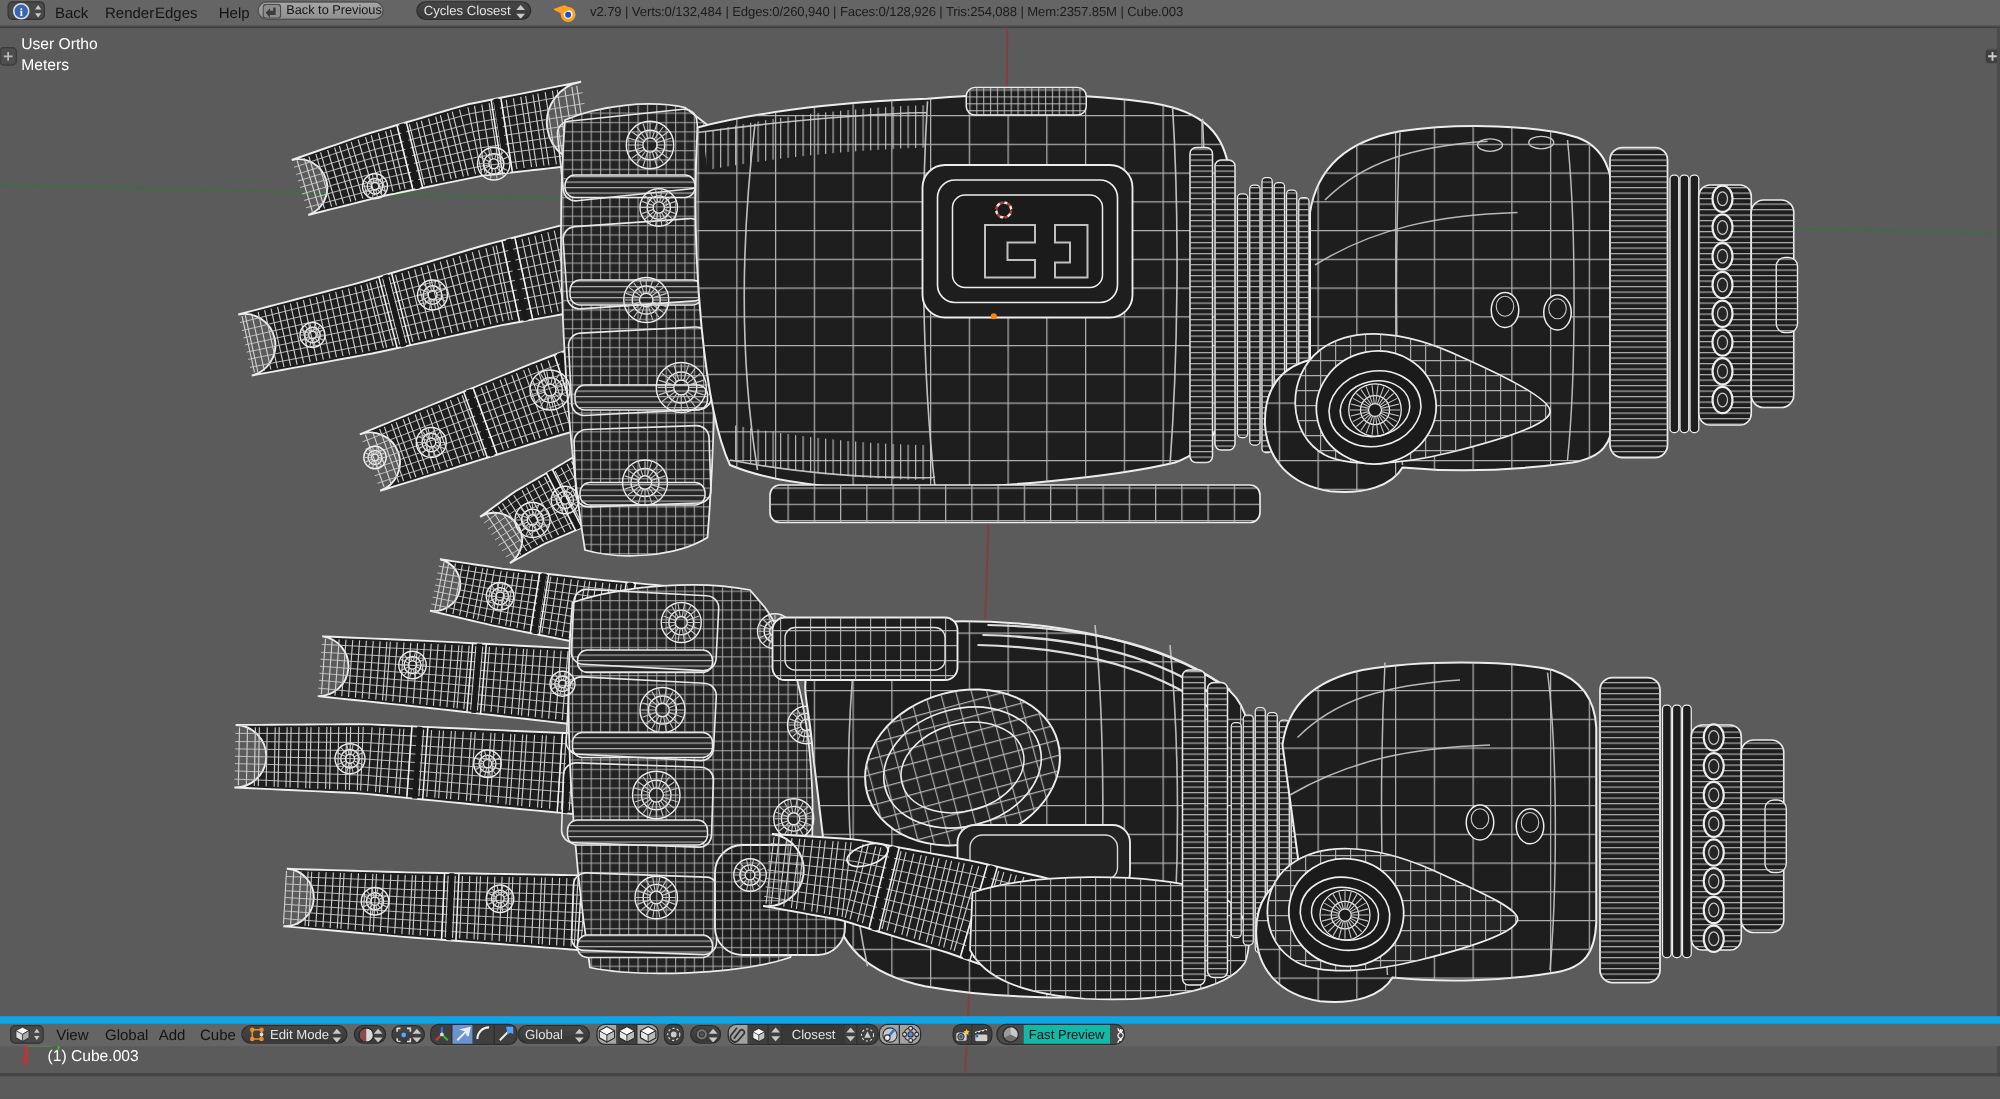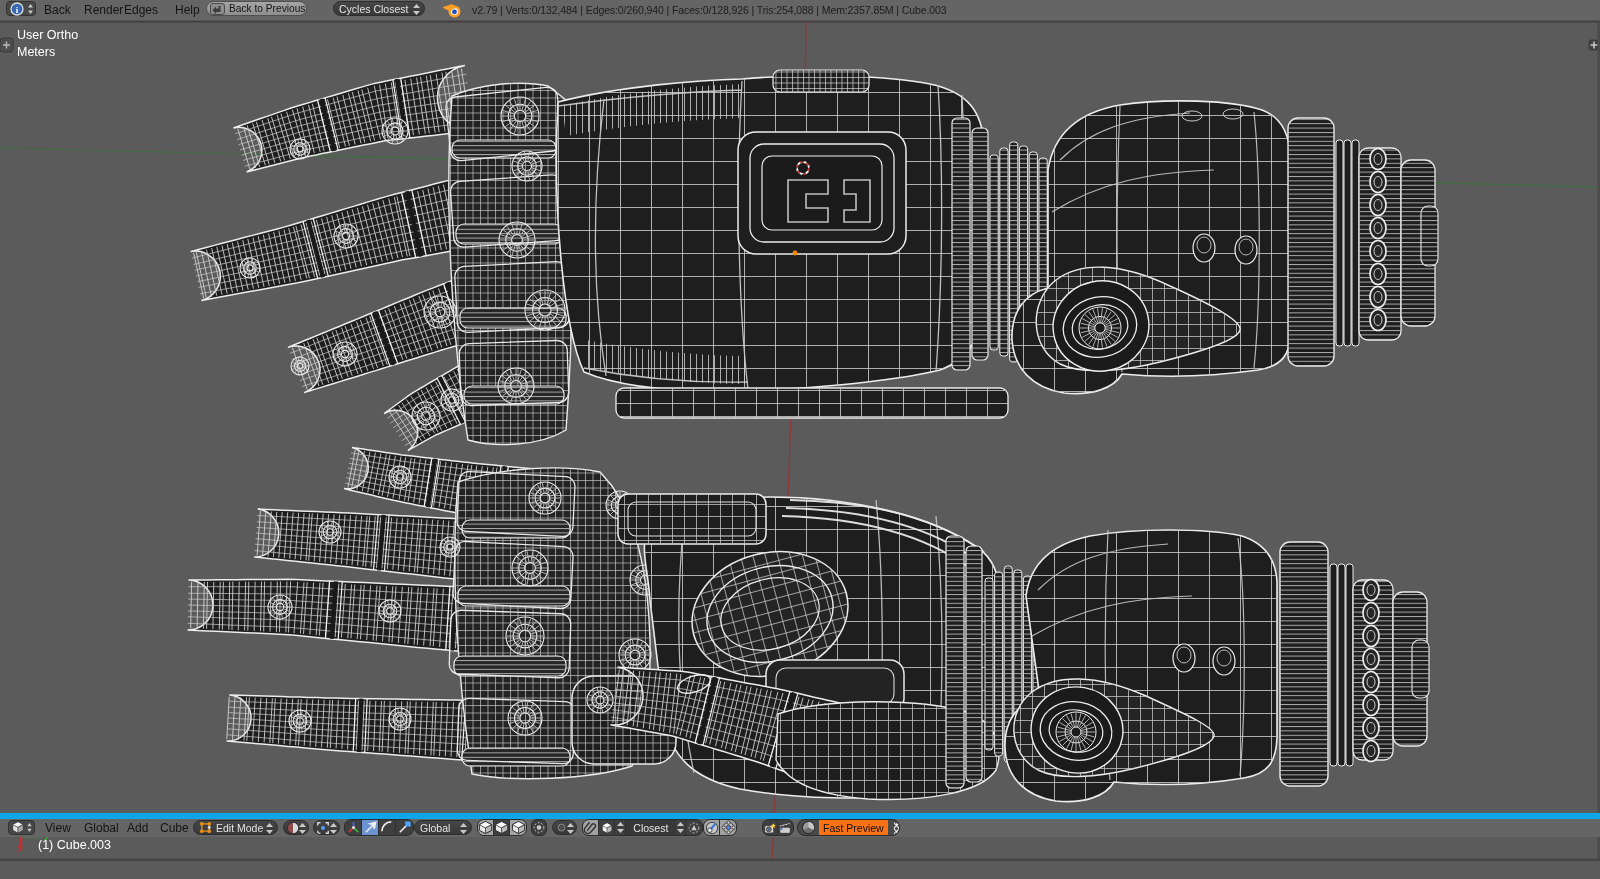--- a/index.html
+++ b/index.html
@@ -17,21 +17,21 @@
 .udabs{position:absolute;right:3px;top:1px;}
 .stats{color:#1c1c1c;font-size:10.5px;top:4px;white-space:nowrap;letter-spacing:-0.1px;}
 .btngroup{display:flex;border-radius:7px;overflow:hidden;border:1px solid #2c2c2c;height:17px;top:0px;background:#3f3f3f;align-items:center;}
 .camgroup{display:flex;border-radius:7px;overflow:hidden;border:1px solid #2c2c2c;height:17px;top:0px;background:#3f3f3f;}
 .tbtn{height:17px;background:#3f3f3f;display:flex;align-items:center;justify-content:center;border-right:1px solid #2f2f2f;position:relative;}
 .btngroup .tbtn:last-child,.camgroup .tbtn:last-child{border-right:none;}
 .tbtn.sel{background:#6b93cf;}
 .tbtn.sel2{background:#a6a6a6;}
 .tbtn.single{border:1px solid #2c2c2c;border-radius:6px;top:0px;}
 .fastprev{display:flex;align-items:center;background:#4a4a4a;border:1px solid #2c2c2c;border-radius:8px;height:17px;overflow:hidden;top:0px;}
-.fptext{background:#f97316;color:#111;font-size:10.5px;height:17px;display:flex;align-items:center;padding:16px 4px;white-space:nowrap;flex:none;}
+.fptext{background:#14b8a6;color:#111;font-size:10.5px;height:17px;display:flex;align-items:center;padding:16px 4px;white-space:nowrap;flex:none;}
 .fpdna{display:flex;align-items:center;padding:0 4px;background:#4a4a4a;}
 </style></head>
 <body>
 <svg id="vp" width="1600" height="879" viewBox="0 0 1600 879">
 <defs>
 <pattern id="pg20" width="31" height="23" patternUnits="userSpaceOnUse">
   <path d="M 0 0.5 H 31 M 0.5 0 V 23" stroke="#c8c8c8" stroke-width="1" stroke-opacity="0.85" fill="none"></path>
 </pattern>
 <pattern id="pg20t" width="21" height="13" patternUnits="userSpaceOnUse">
   <path d="M 0 0.5 H 21 M 0.5 0 V 13" stroke="#c8c8c8" stroke-width="1" stroke-opacity="0.85" fill="none"></path>

